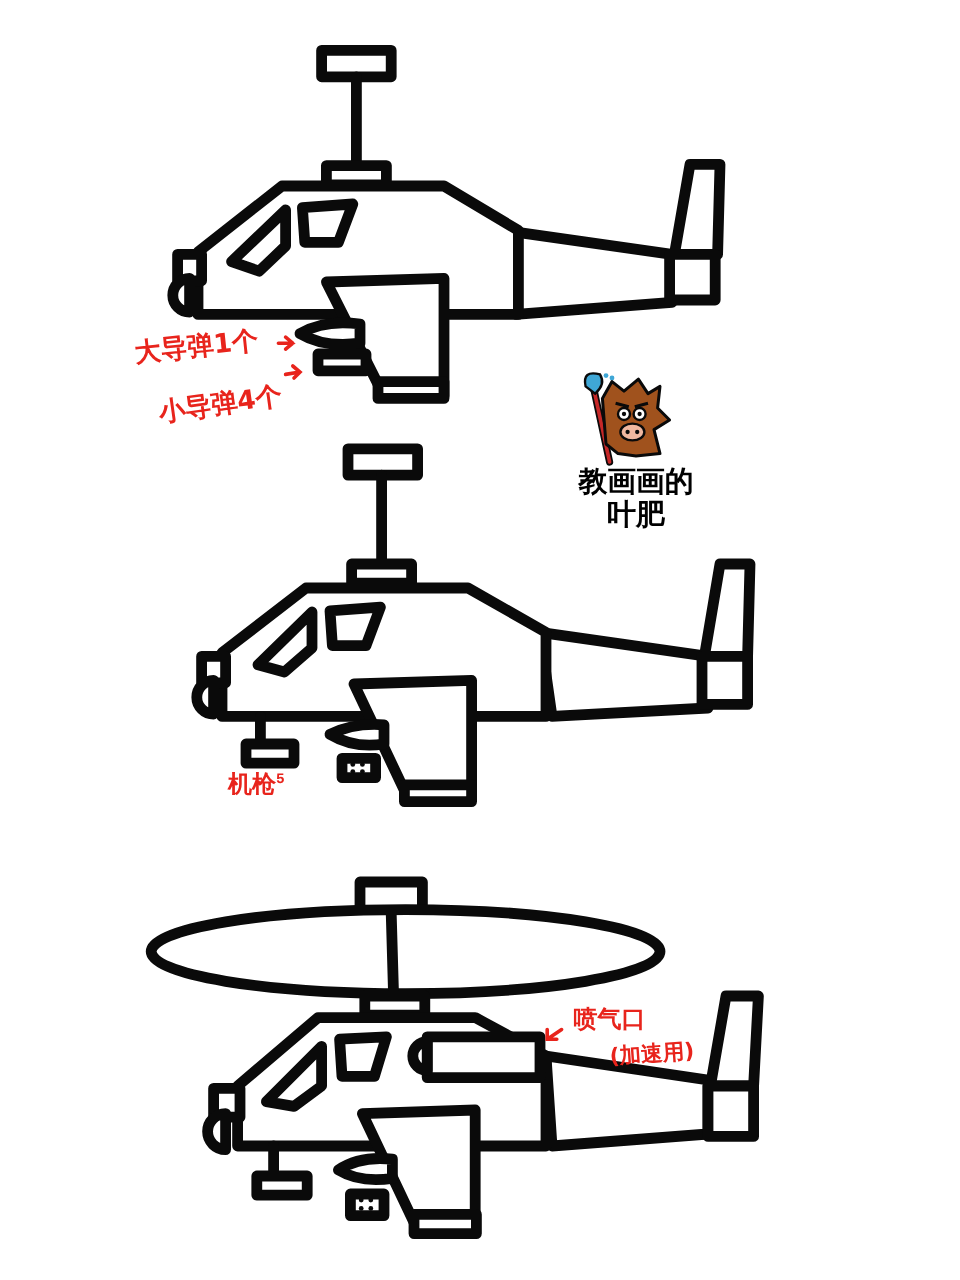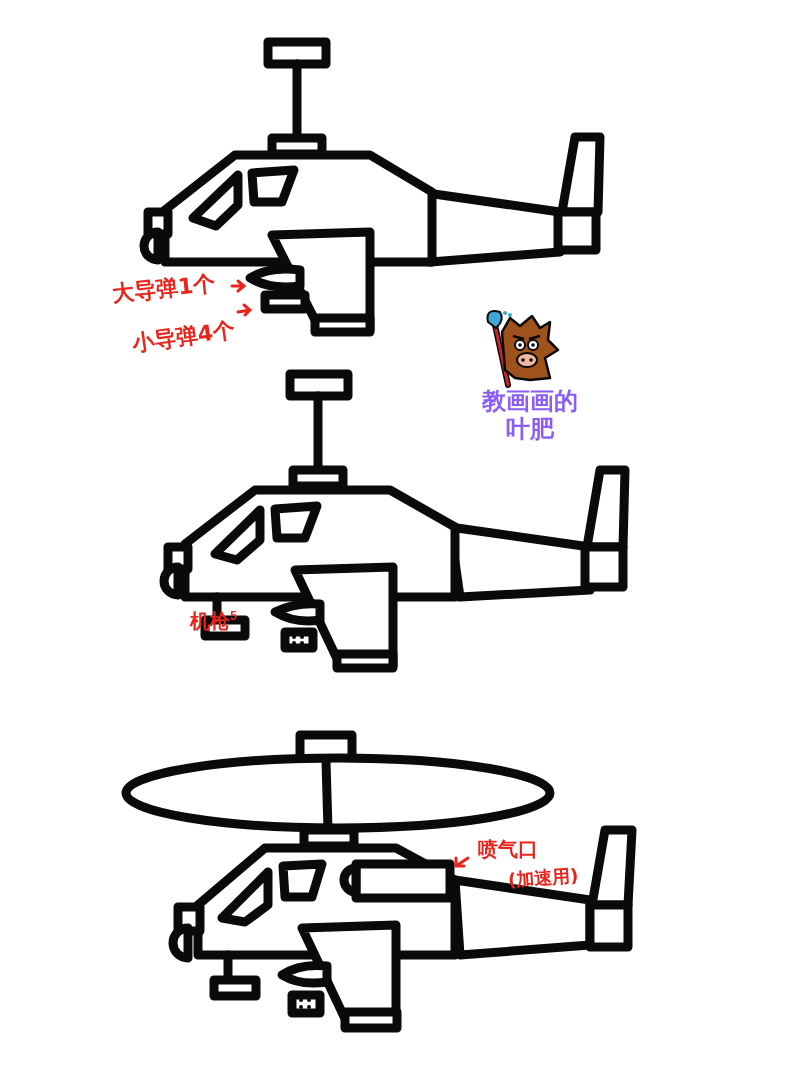--- a/index.html
+++ b/index.html
@@ -3,21 +3,21 @@
 <meta charset="utf-8">
 <style>
   html, body { margin: 0; padding: 0; background: #ffffff; }
   body { width: 800px; height: 1067px; position: relative; overflow: hidden;
          font-family: "DejaVu Sans", sans-serif; }
   svg.stage { position: absolute; left: 0; top: 0; }
   .ink { fill: #ffffff; stroke: #0a0a0a; stroke-width: 9; stroke-linejoin: round; stroke-linecap: round; }
   .inkline { fill: none; stroke: #0a0a0a; stroke-width: 9; stroke-linejoin: round; stroke-linecap: round; }
   .label { position: absolute; color: #e8241c; font-weight: bold; white-space: nowrap;
            font-family: "DejaVu Sans", sans-serif; }
-  .credit { position: absolute; color: #8b5cf6; font-weight: bold; text-align: center;
+  .credit { position: absolute; color: #000000; font-weight: bold; text-align: center;
             font-family: "DejaVu Sans", sans-serif; line-height: 1.15; }
 </style>
 </head>
 <body>
 
 <svg class="stage" width="800" height="1067" viewBox="0 0 800 1067">
 
   <g>
 
     <rect class="ink" x="268" y="42" width="58" height="22"></rect>
@@ -123,21 +123,21 @@
   <g stroke="#e8241c" stroke-width="3" fill="none" stroke-linecap="round">
     <path d="M232 286 L244 286 M238 281 L244 286 L238 291"></path>
     <path d="M238 312 L250 310 M244 305 L250 310 L245 315"></path>
     <path d="M468 858 L456 866 M456 858 L456 866 L464 866"></path>
   </g>
 </svg>
 
 <div class="label" style="left:112px; top:274px; font-size:22px; transform:rotate(-6deg);">大导弹1个</div>
 <div class="label" style="left:132px; top:322px; font-size:22px; transform:rotate(-8deg);">小导弹4个</div>
 
-<div class="label" style="left:190px; top:608px; font-size:20px;font-family:Liberation Mono, monospace;">
+<div class="label" style="left:190px; top:640px; font-size:20px;font-family:Liberation Mono, monospace;">
   <span>机枪</span><sup style="font-size:12px;">5</sup>
 </div>
 
 <div class="label" style="left:478px; top:836px; font-size:20px;">喷气口</div>
 <div class="label" style="left:508px; top:866px; font-size:18px; transform:rotate(-4deg);">(加速用)</div>
 
 <div class="credit" style="left:470px; top:388px; width:120px; font-size:24px;">
   <div>教画画的</div>
   <div>叶肥</div>
 </div>

